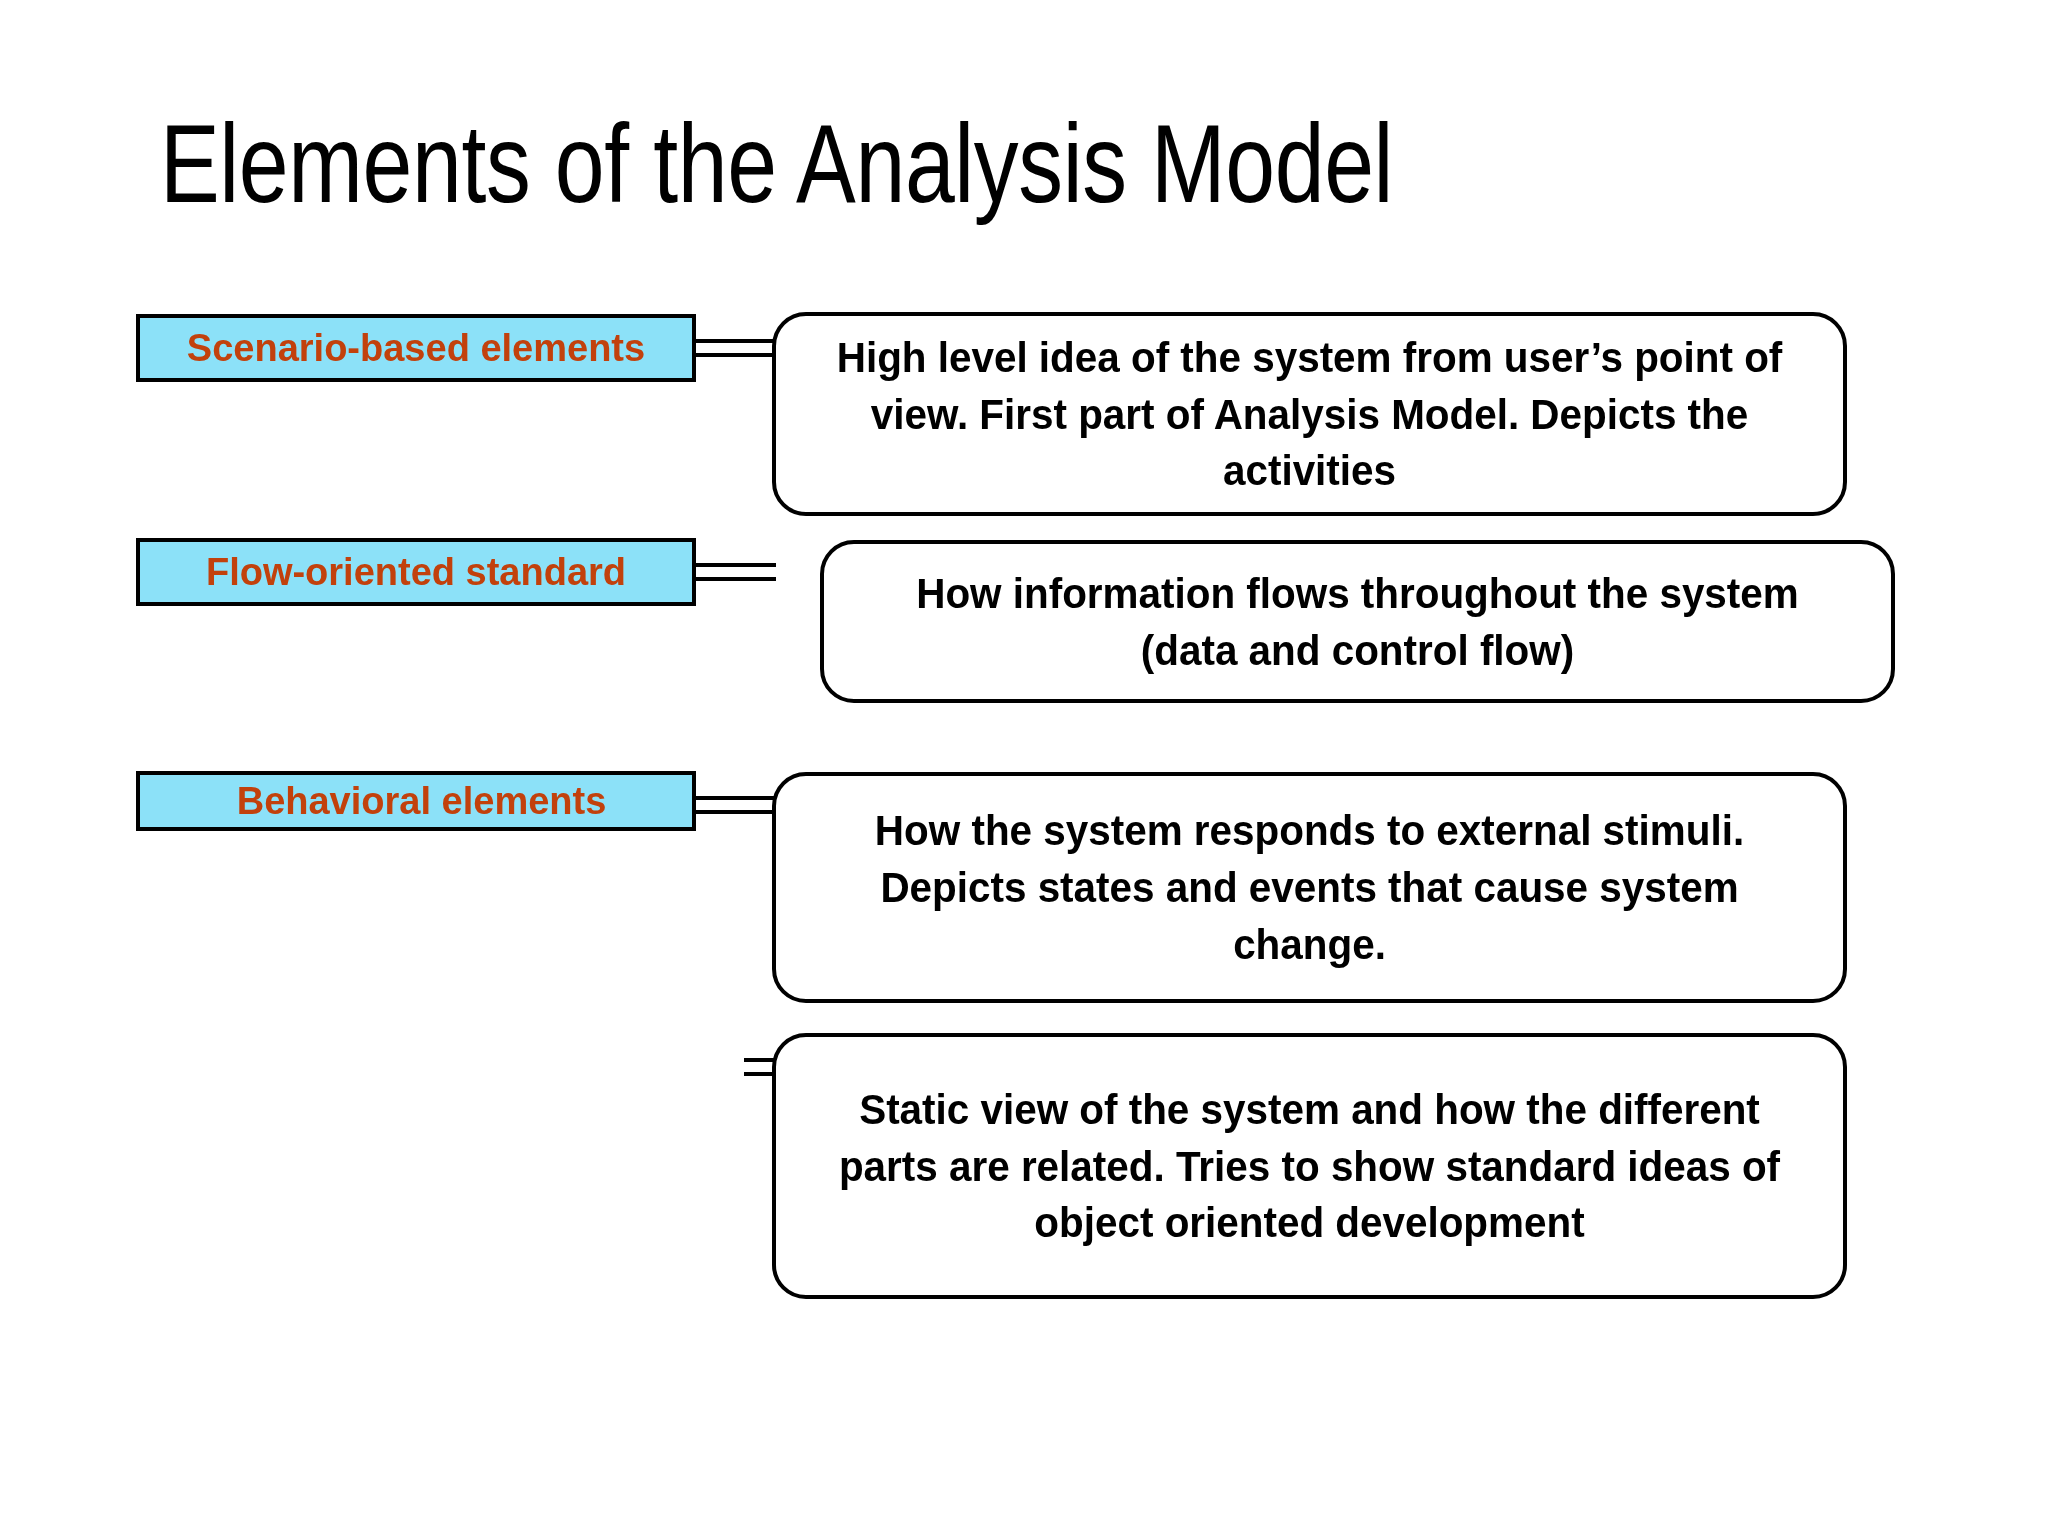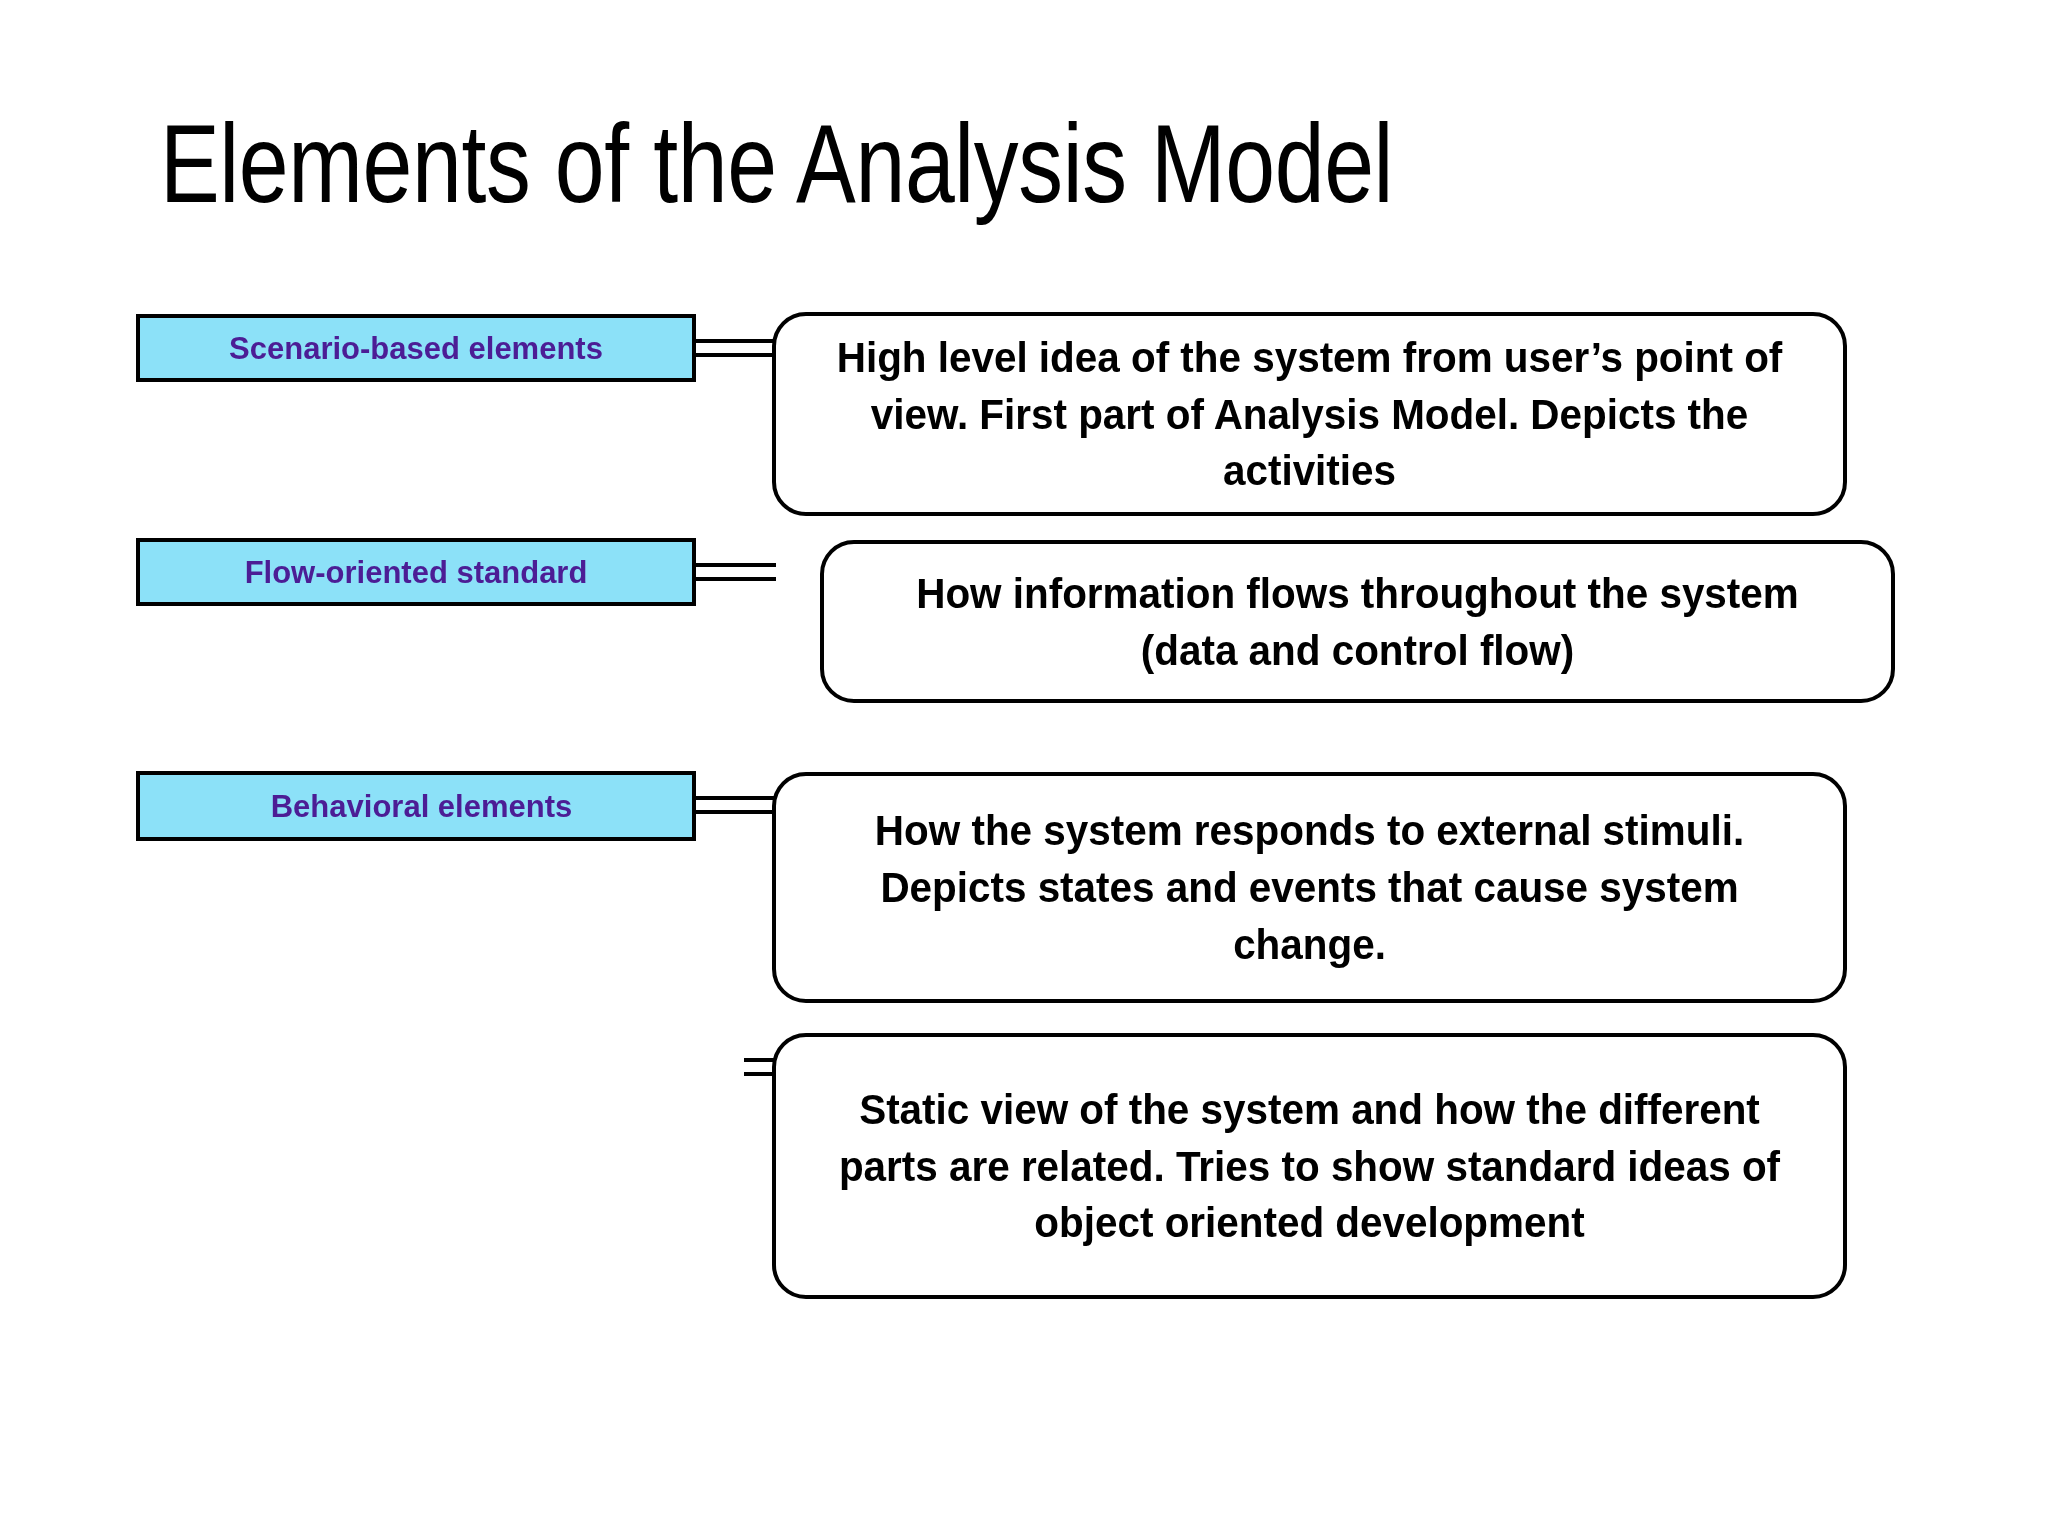--- a/index.html
+++ b/index.html
@@ -47,22 +47,22 @@
     background: #8CE1F8;
     border: 4px solid #000000;
     display: flex;
     align-items: center;
     justify-content: center;
     z-index: 3;
   }
   .label-box .label-text {
     font-family: "Liberation Sans", sans-serif;
     font-weight: bold;
-    font-size: 31px;
-    color: #4c1d95;
+    font-size: 38px;
+    color: #c2410c;
     line-height: 1;
     white-space: nowrap;
     text-align: center;
   }
 
   
   .connector {
     position: absolute;
     box-sizing: border-box;
     border-top: 4px solid #000000;
@@ -98,21 +98,21 @@
 
   
   #blue-1 { left: 136px; top: 314px;  width: 560px; height: 68px; }
   #conn-1 { left: 694px; top: 339px;  width: 82px;  }
   #desc-1 { left: 772px; top: 312px;  width: 1075px; height: 204px; }
 
   #blue-2 { left: 136px; top: 538px;  width: 560px; height: 68px; }
   #conn-2 { left: 694px; top: 563px;  width: 82px;  }
   #desc-2 { left: 772px; top: 540px;  width: 1075px; height: 163px; margin-left: 48px; }
 
-  #blue-3 { left: 136px; top: 771px;  width: 560px; height: 70px; padding-left: 11px; }
+  #blue-3 { left: 136px; top: 771px;  width: 560px; height: 60px; padding-left: 11px; }
   #conn-3 { left: 694px; top: 796px;  width: 82px;  }
   #desc-3 { left: 772px; top: 772px;  width: 1075px; height: 231px; }
 
   #blue-4 { left: 136px; top: 1033px; width: 610px; height: 68px; }
   #conn-4 { left: 744px; top: 1058px; width: 32px;  }
   #desc-4 { left: 772px; top: 1033px; width: 1075px; height: 266px; }
 </style>
 </head>
 <body>
 

